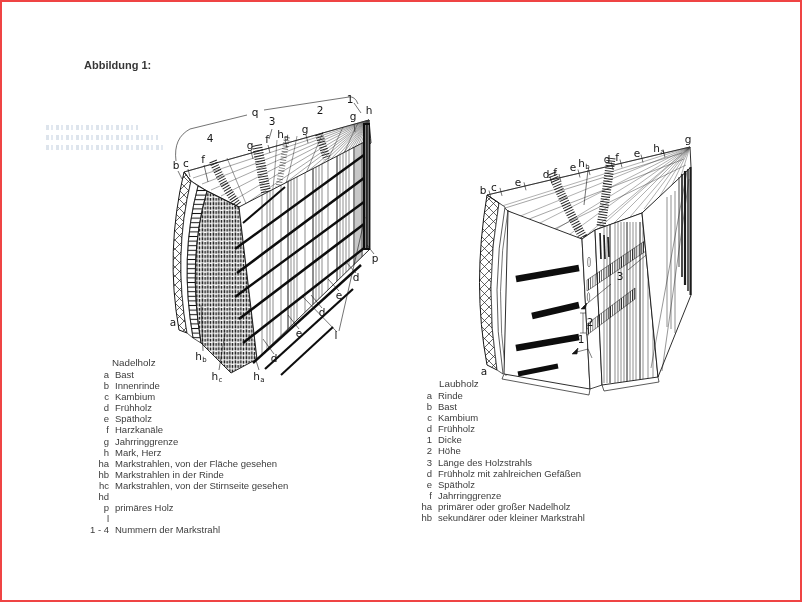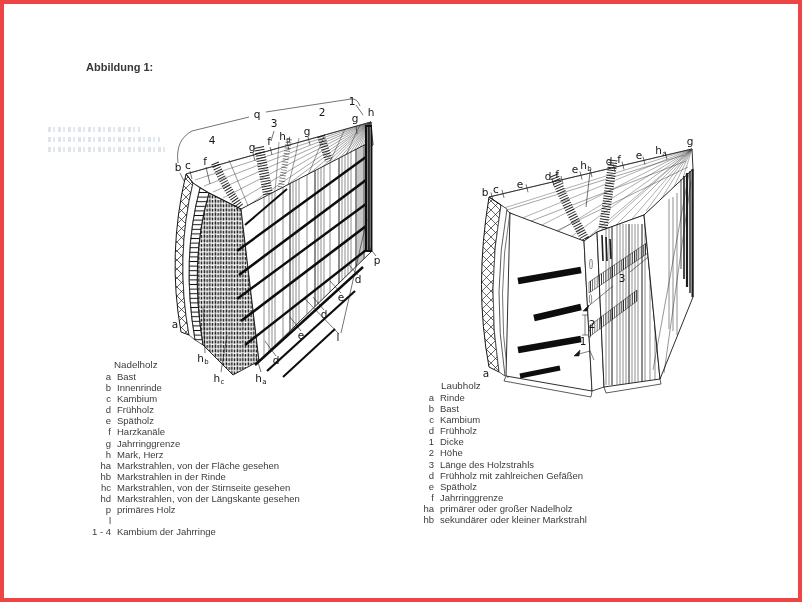--- a/index.html
+++ b/index.html
@@ -1,16 +1,16 @@
 <!DOCTYPE html>
 <html><head>
 <meta charset="utf-8">
 <style>
   html,body{margin:0;padding:0;background:#e8e8e8;font-family:"Liberation Sans",sans-serif;}
-  .page{position:relative;width:802px;height:602px;background:#ffffff;border:4px solid #ef4444;box-sizing:border-box;overflow:hidden;}
+  .page{position:relative;width:802px;height:602px;background:#ffffff;border:2px solid #ef4444;box-sizing:border-box;overflow:hidden;}
   .fig-header{position:absolute;left:82px;top:57px;font-size:11px;line-height:12.5px;color:#373737;}
   .fig-title{font-weight:bold;}
   
   .ghost{position:absolute;opacity:.55;filter:blur(.6px);}
   .ghost .gline{height:5px;margin-bottom:5px;background:repeating-linear-gradient(90deg,#c3cede 0 3px,transparent 3px 5px,#cdd8e6 5px 7px,transparent 7px 10px);}
   .legend{position:absolute;font-size:9.5px;color:#3c3c3c;}
   .legend-title{font-weight:normal;font-size:9.8px;margin-bottom:1px;}
   #legend-nadelholz{left:85px;top:355px;width:330px;}
   #legend-nadelholz .legend-title{padding-left:25px;}
   #legend-laubholz{left:410px;top:376px;width:300px;}
@@ -429,35 +429,34 @@
           <span class="ltxt">Markstrahlen in der Rinde</span>
         </div>
 
         <div class="lrow">
           <span class="lkey">hc</span>
           <span class="ltxt">Markstrahlen, von der Stirnseite gesehen</span>
         </div>
 
         <div class="lrow">
           <span class="lkey">hd</span>
-          <span class="ltxt">Markstrahlen, von der Längskante gesehen</span>
         </div>
 
         <div class="lrow">
           <span class="lkey">p</span>
           <span class="ltxt">primäres Holz</span>
         </div>
 
         <div class="lrow">
           <span class="lkey">l</span>
         </div>
 
         <div class="lrow">
           <span class="lkey">1 - 4</span>
-          <span class="ltxt">Kambium der Jahrringe</span>
+          <span class="ltxt">Nummern der Markstrahl</span>
         </div>
       </div>
   </div>
 
   <div class="legend" id="legend-laubholz">
     <div class="legend-title">Laubholz</div>
     <div class="legend-rows">
 
         <div class="lrow">
           <span class="lkey">a</span>

